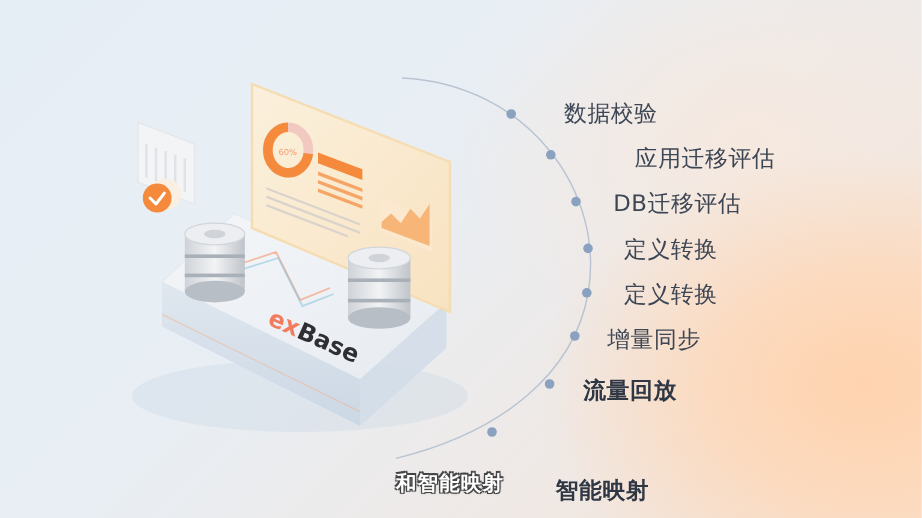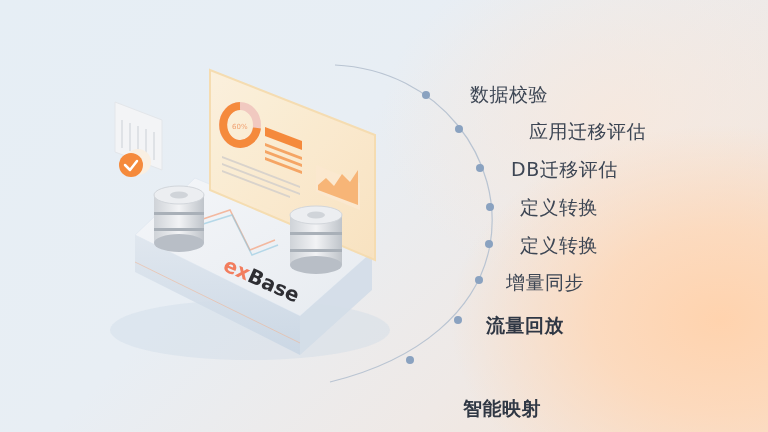--- a/index.html
+++ b/index.html
@@ -142,13 +142,14 @@
 
   <div class="item" style="left:470px; top:82px;">数据校验</div>
   <div class="item" style="left:493px; top:119px;margin-left:36px;">应用迁移评估</div>
   <div class="item" style="left:511px; top:157px;">DB迁移评估</div>
   <div class="item" style="left:520px; top:195px;">定义转换</div>
   <div class="item" style="left:520px; top:233px;">定义转换</div>
   <div class="item" style="left:506px; top:270px;">增量同步</div>
   <div class="item bold" style="left:486px; top:313px;">流量回放</div>
   <div class="item bold" style="left:463px; top:350px;margin-top:46px;">智能映射</div>
 
+  <div class="caption">和智能映射</div>
 </div>
 
 </body></html>

